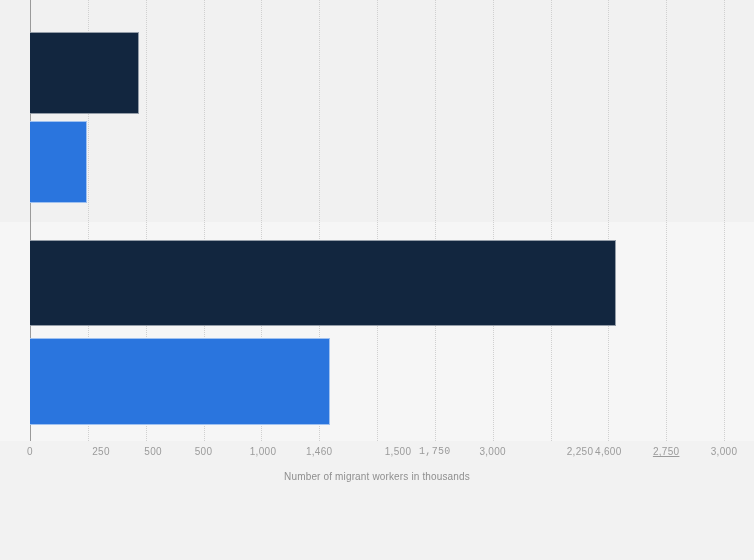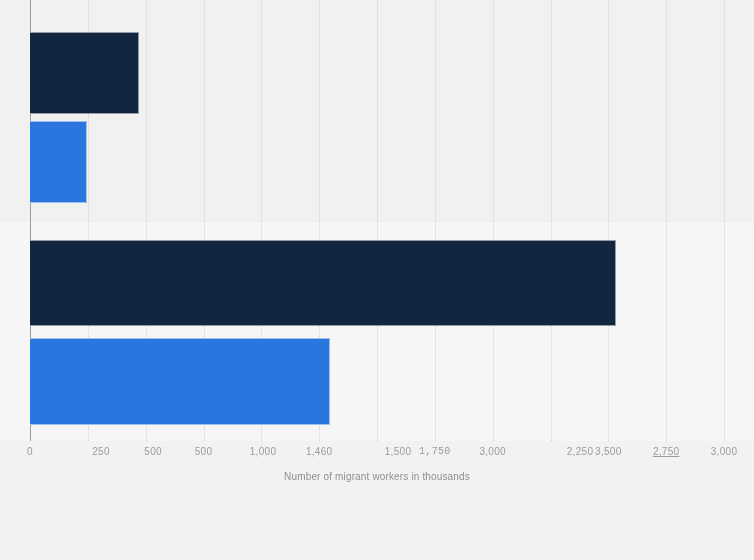--- a/index.html
+++ b/index.html
@@ -139,21 +139,21 @@
       <span class="tick-label" style="left: 30px;">0</span>
       <span class="tick-label" style="left: 101px;">250</span>
       <span class="tick-label" style="left: 145.667px; padding-left: 15px;">500</span>
       <span class="tick-label" style="left: 203.5px;">500</span>
       <span class="tick-label" style="left: 263px;">1,000</span>
       <span class="tick-label" style="left: 319.167px;">1,460</span>
       <span class="tick-label" style="left: 398px;">1,500</span>
       <span class="tick-label" style="left: 434.833px; font-family: Liberation Mono, monospace;">1,750</span>
       <span class="tick-label" style="left: 492.667px;">3,000</span>
       <span class="tick-label" style="left: 552px; margin-left: 28px;">2,250</span>
-      <span class="tick-label" style="left: 608.333px;">3,500</span>
+      <span class="tick-label" style="left: 608.333px;">4,600</span>
       <span class="tick-label" style="left: 666.167px; text-decoration: underline;">2,750</span>
       <span class="tick-label" style="left: 724px; text-align: center;">3,000</span>
     </div>
 
   <div class="axis-title">Number of migrant workers in thousands</div>
 
   <div class="footer-strip"></div>
 </div>
 
 </body></html>

